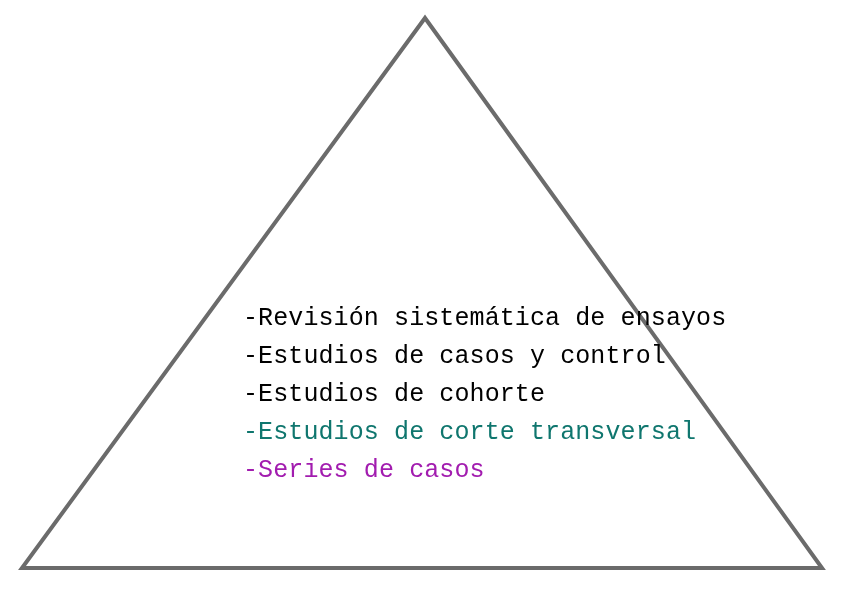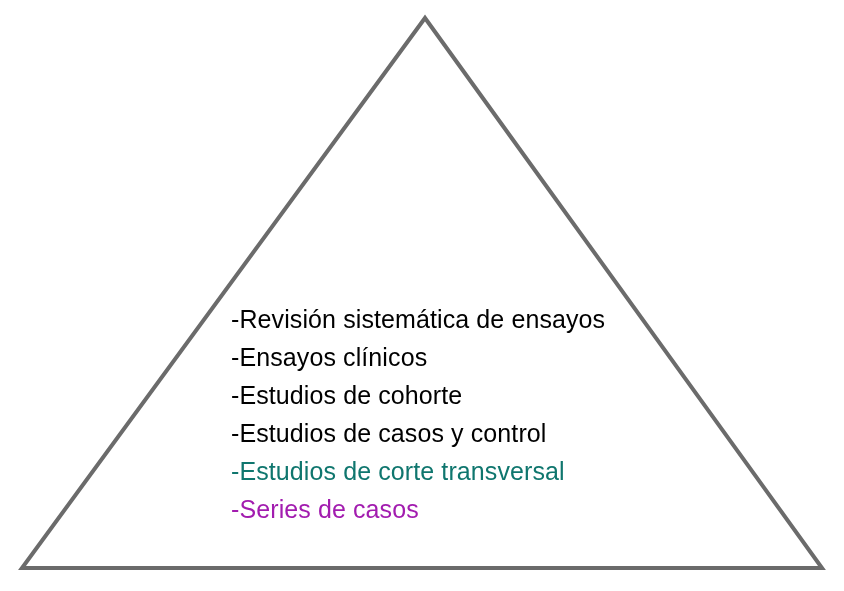--- a/index.html
+++ b/index.html
@@ -30,26 +30,27 @@
     position: absolute;
     left: 231px;
     top: 300px;
     width: 420px;
     margin: 0;
     padding: 0;
     list-style: none;
     z-index: 2;
   }
   .evidence-item {
-    font-family: Liberation Sans, sans-serif;
+    font-family: Liberation Mono, monospace;
     font-size: 25px;
     line-height: 38px;
     color: #000000;
     white-space: nowrap;
     letter-spacing: 0.1px;
+    margin-left: 12px;
   }
   .evidence-item .dash {
     display: inline;
   }
   .evidence-item .wrap-line {
     display: block;
     padding-left: 9px;
     white-space: nowrap;
   }
 </style>
@@ -61,30 +62,27 @@
   <svg id="pyramid-svg" viewBox="0 0 844 591" xmlns="http://www.w3.org/2000/svg">
     <polygon id="triangle-outline" points="425,18 822,568 22,568" fill="#ffffff" stroke="#6b6b6b" stroke-width="4" stroke-linejoin="miter"></polygon>
   </svg>
 
   <ul id="evidence-list">
 
     <li class="evidence-item" style="color: rgb(0, 0, 0);">
       <span class="dash">-</span><span>Revisión sistemática de ensayos</span>
     </li>
 
+
     <li class="evidence-item" style="color: rgb(0, 0, 0);">
-      <span class="dash">-</span><span>Ensayos clínicos</span>
+      <span class="dash">-</span><span>Estudios de casos y control</span>
     </li>
 
     <li class="evidence-item" style="color: rgb(0, 0, 0);">
       <span class="dash">-</span><span>Estudios de cohorte</span>
-    </li>
-
-    <li class="evidence-item" style="color: rgb(0, 0, 0);">
-      <span class="dash">-</span><span>Estudios de casos y control</span>
     </li>
 
     <li class="evidence-item" style="color: #0f766e;">
       <span class="dash">-</span><span>Estudios de corte transversal</span>
     </li>
 
     <li class="evidence-item" style="color: #a21caf;">
       <span class="dash">-</span><span>Series de casos</span>
     </li>
 

